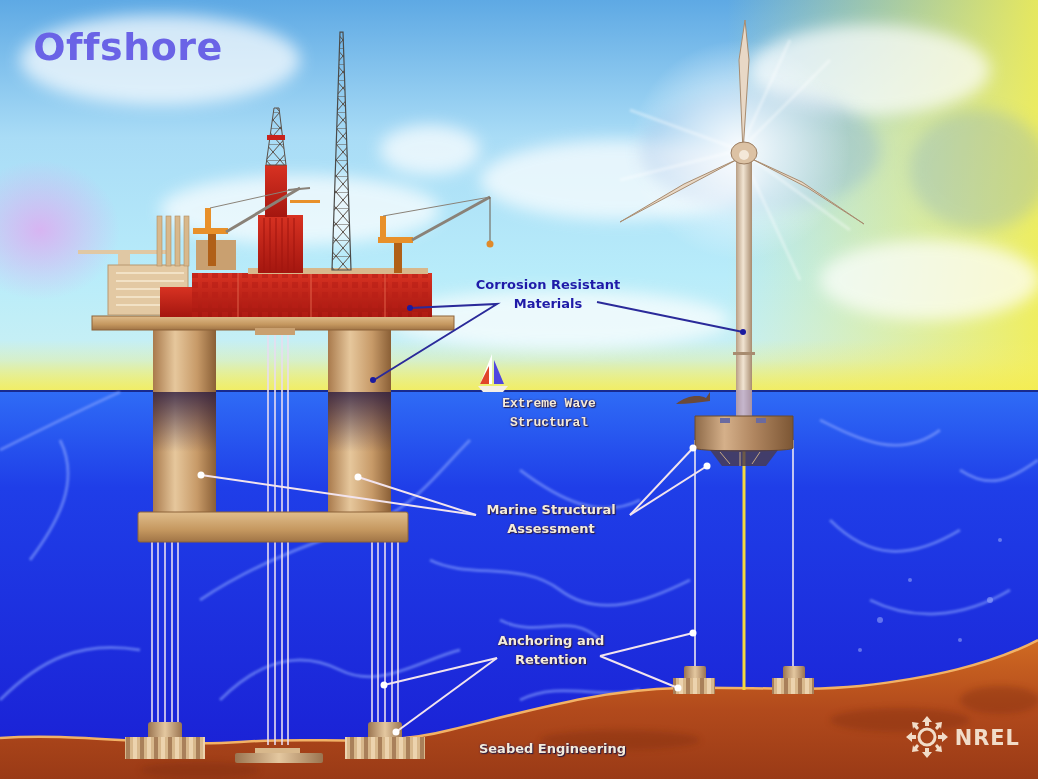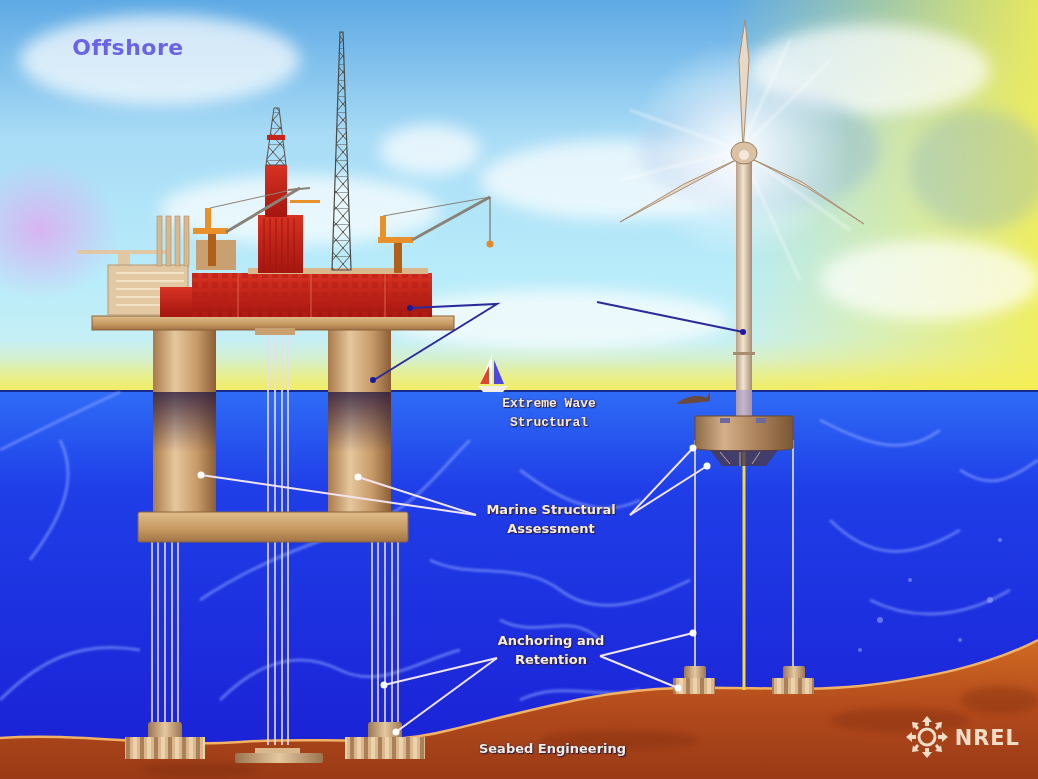--- a/index.html
+++ b/index.html
@@ -2,21 +2,21 @@
 <html><head>
 <meta charset="utf-8">
 <style>
   html, body { margin: 0; padding: 0; }
   body { width: 1038px; height: 779px; overflow: hidden; background: #fff; }
   #stage { position: relative; width: 1038px; height: 779px; overflow: hidden; }
   #stage svg.scene { position: absolute; left: 0; top: 0; }
   .title {
     position: absolute; left: 28px; top: 26px; width: 200px;
     font-family: "DejaVu Sans", sans-serif; font-weight: bold;
-    font-size: 22px; line-height: 43px; color: #6a63e6; text-align: center;
+    font-size: 38px; line-height: 43px; color: #6a63e6; text-align: center;
     letter-spacing: 0.5px;
   }
   .title span { display: block; }
   .lbl {
     position: absolute; font-family: "DejaVu Sans", sans-serif; font-weight: bold;
     font-size: 13px; line-height: 19px; text-align: center; white-space: nowrap;
   }
   .lbl span { display: block; }
   .lbl.dark { color: #1f1aa8; }
   .lbl.light { color: #f4ecdc; text-shadow: 1px 1px 1px #2a1d40, 0 0 2px #3b2a60; }
@@ -377,20 +377,24 @@
       <circle cx="396" cy="732" r="3.5" fill="#ffffff" stroke="none"></circle>
       <circle cx="693" cy="633" r="3.5" fill="#ffffff" stroke="none"></circle>
       <circle cx="678" cy="688" r="3.5" fill="#ffffff" stroke="none"></circle>
     </g>
   </svg>
 
   <div class="title">
     <span>Offshore</span>
   </div>
 
+  <div class="lbl dark" style="left:468px; top:275px; width:160px;">
+    <span>Corrosion Resistant</span>
+    <span>Materials</span>
+  </div>
   <div class="lbl light" style="left:484px; top:394px; width:130px;font-family:Liberation Mono, monospace;">
     <span>Extreme Wave</span>
     <span>Structural</span>
   </div>
   <div class="lbl light" style="left:476px; top:500px; width:150px;">
     <span>Marine Structural</span>
     <span>Assessment</span>
   </div>
   <div class="lbl light" style="left:486px; top:631px; width:130px;">
     <span>Anchoring and</span>

